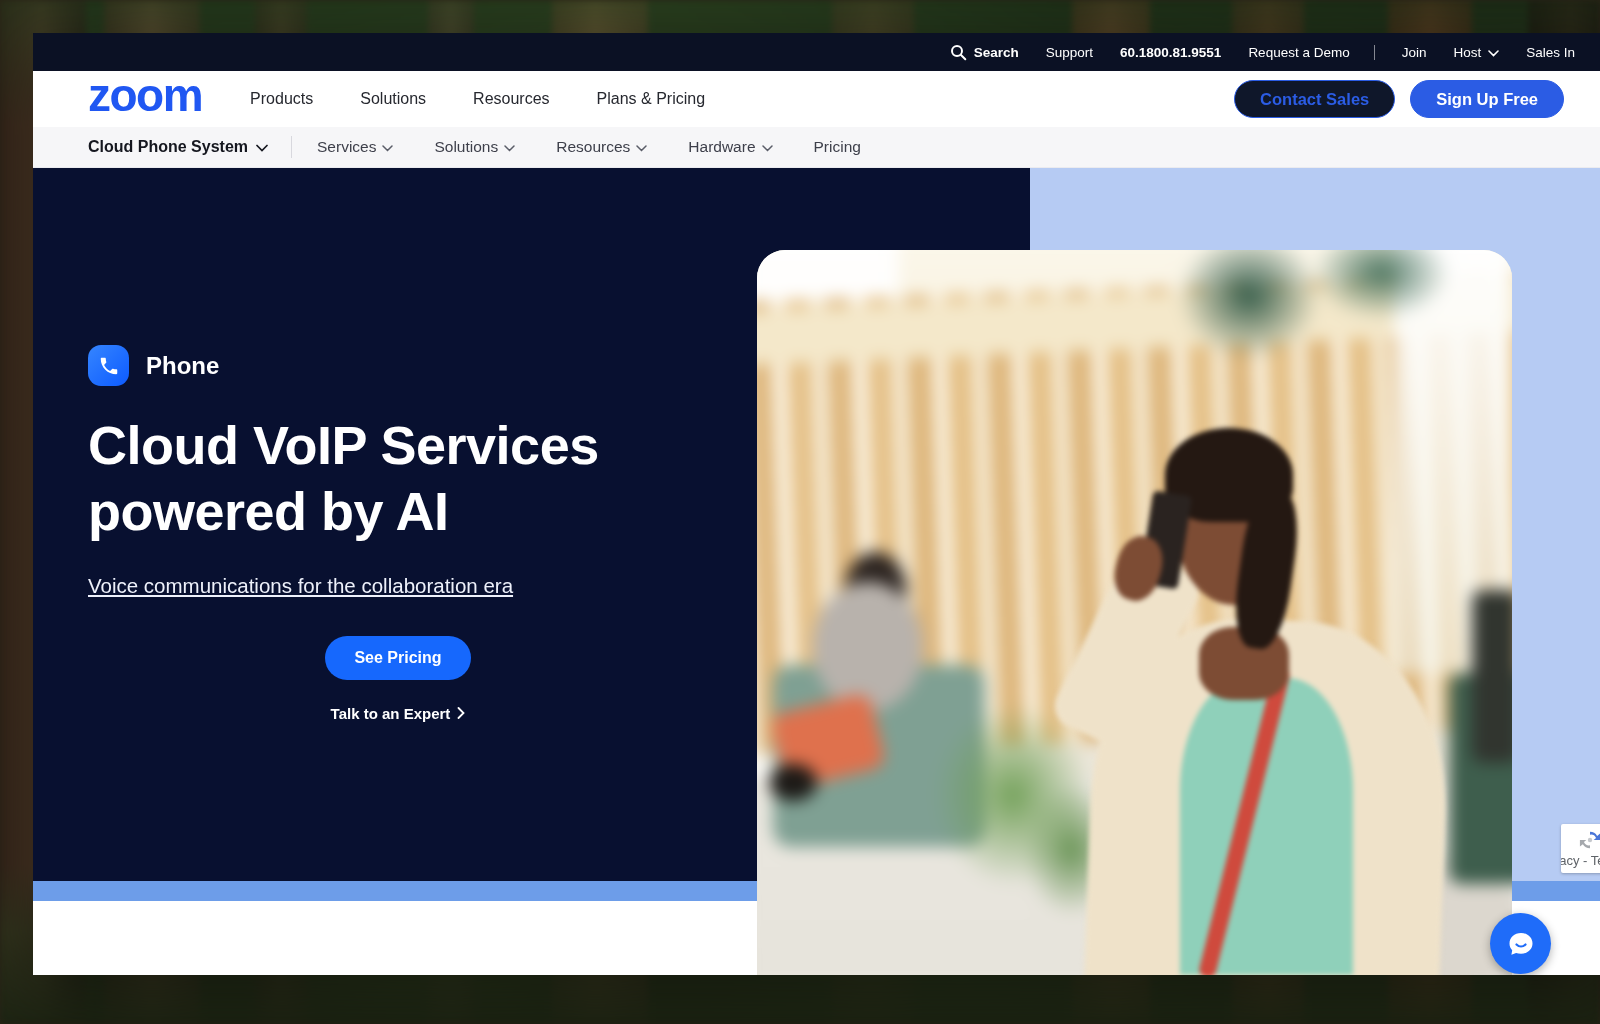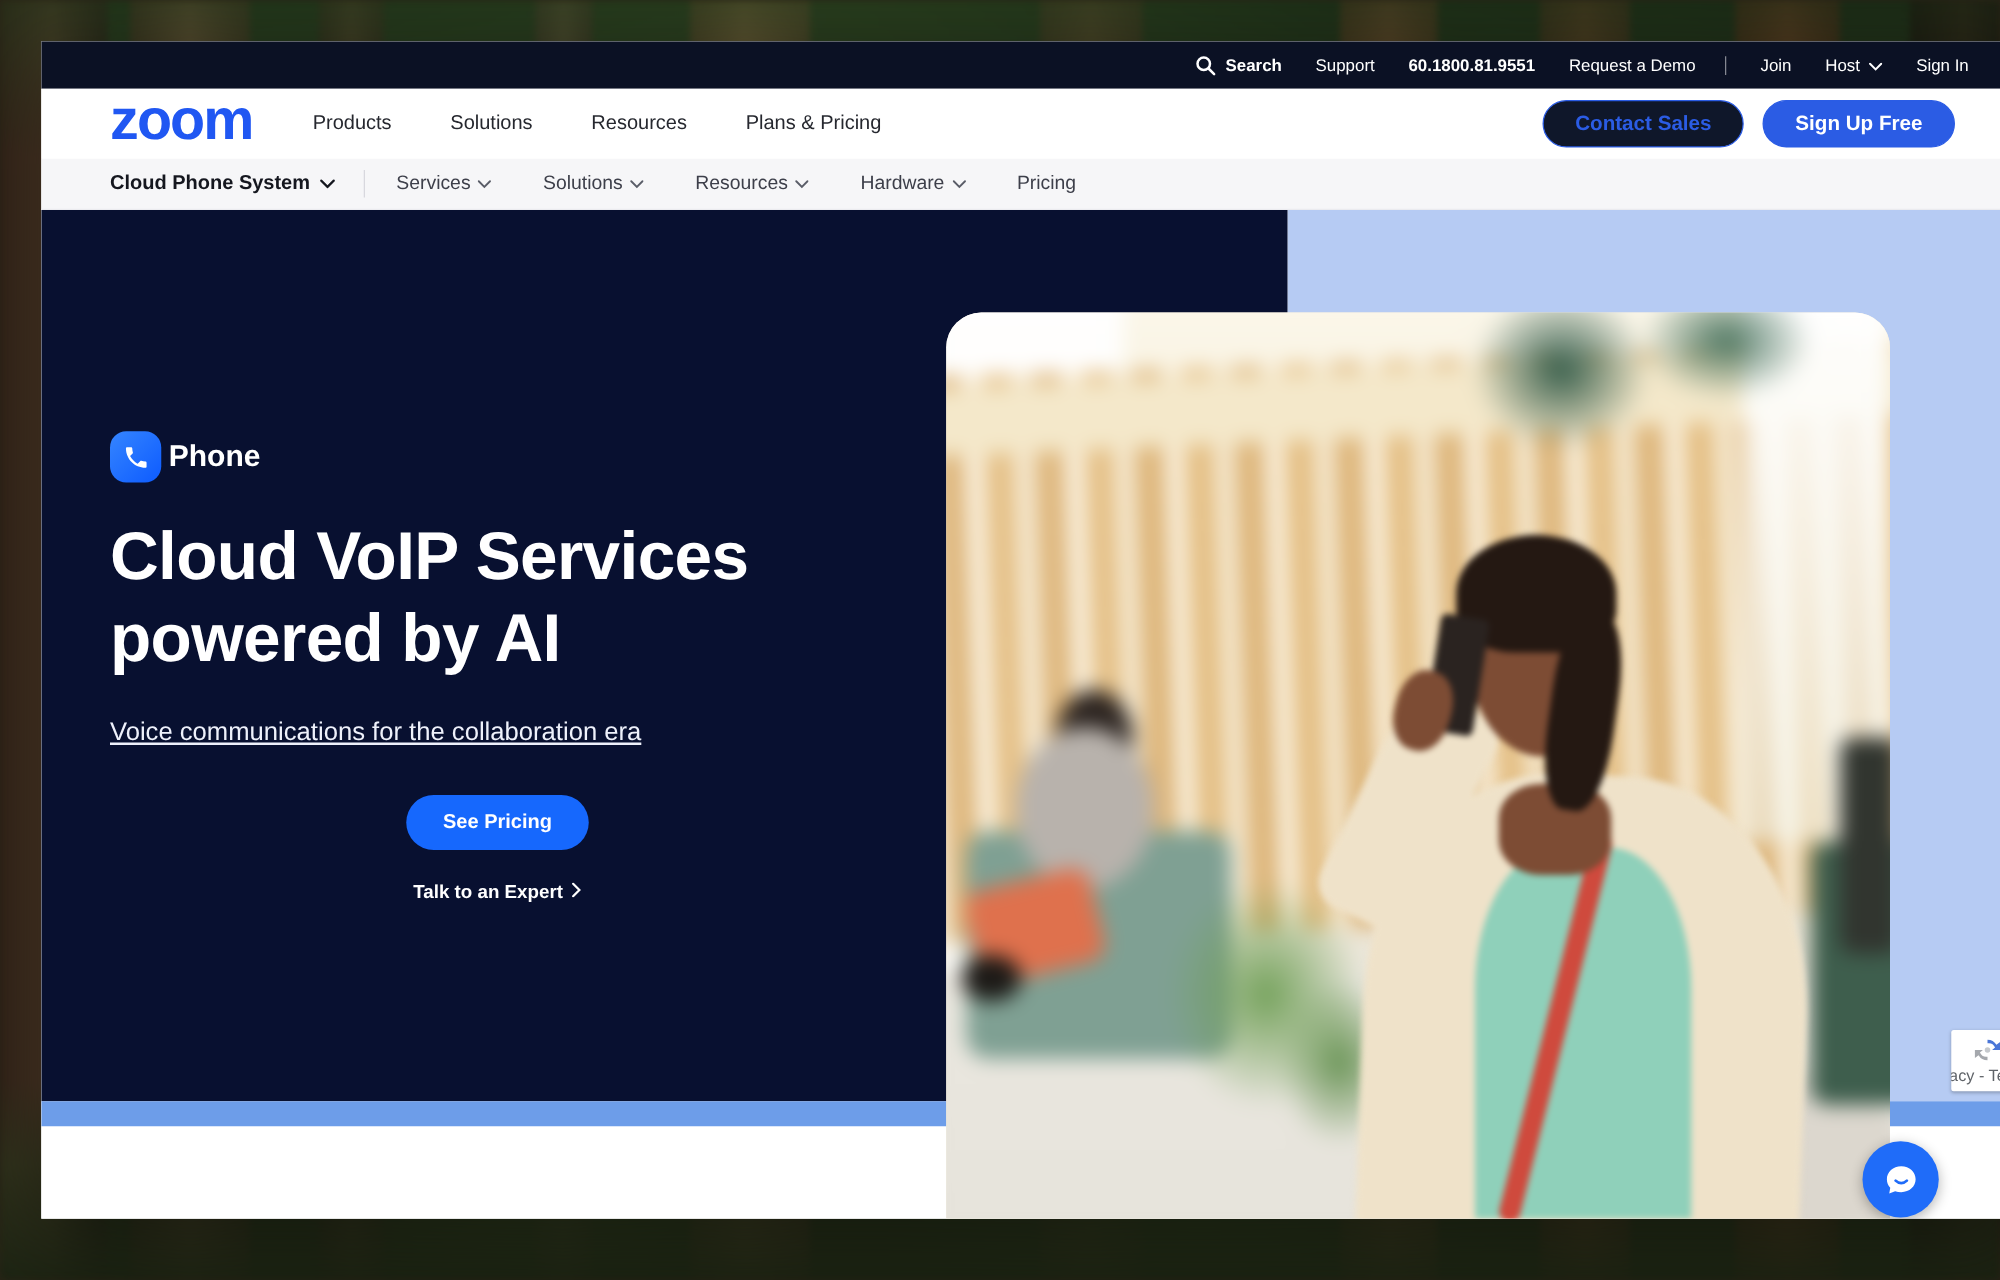--- a/index.html
+++ b/index.html
@@ -72,21 +72,21 @@
   .sub-links a { font-size:15.5px; color:#3d3f4a; text-decoration:none; cursor:pointer;
     display:flex; align-items:center; gap:6px; white-space:nowrap; }
 
   
   .hero { position:relative; height:807px; background:#fff; }
   .hero-right { position:absolute; left:997px; right:0; top:0; height:713px; background:#b6cbf3; }
   .hero-left { position:absolute; left:0; top:0; width:997px; height:713px; background:#081030; }
   .stripe { position:absolute; left:0; right:0; top:713px; height:20px; background:#6d9de9; }
 
   .hero-content { position:absolute; left:55px; top:177px; width:620px; color:#fff; }
-  .eyebrow { display:flex; align-items:center; gap:6px; }
+  .eyebrow { display:flex; align-items:center; gap:17px; }
   .phone-badge { width:41px; height:41px; border-radius:13px; cursor:default;
     background:linear-gradient(135deg,#3585ff,#0d5bff); display:flex; align-items:center; justify-content:center; }
   .eyebrow-label { font-size:24px; font-weight:600; }
   .hero-title { margin-top:27px; font-size:54px; line-height:1.22; font-weight:600; letter-spacing:-.5px; }
   .hero-sub { margin-top:29px; font-size:20.5px; font-weight:400; color:#eef1fb;text-decoration:underline; }
   .hero-ctas { margin-top:38px; display:flex; align-items:center; gap:25px;flex-direction:column; }
   .btn-pricing { background:#1668fd; color:#fff; border:none; border-radius:22px; height:44px;
     padding:0 29px; font-size:16px; font-weight:700; cursor:pointer; }
   .link-expert { color:#fff; font-size:15px; font-weight:600; text-decoration:none; cursor:pointer;
     display:flex; align-items:center; gap:7px; }
@@ -203,21 +203,21 @@
     <span class="u-div"></span>
     <a class="u-item">Join</a>
     <a class="u-item">
       <span>Host</span>
       <span class="chev">
         <svg width="11" height="7" viewBox="0 0 11 7" fill="none">
           <path d="M1 1l4.5 4.5L10 1" stroke="#fff" stroke-width="1.6" stroke-linecap="round"></path>
         </svg>
       </span>
     </a>
-    <a class="u-item">Sign In</a>
+    <a class="u-item">Sales In</a>
   </div>
 
   <div class="mainnav">
     <div class="logo">zoom</div>
     <nav class="nav-links">
       <a>Products</a>
       <a>Solutions</a>
       <a>Resources</a>
       <a>Plans &amp; Pricing</a>
     </nav>

